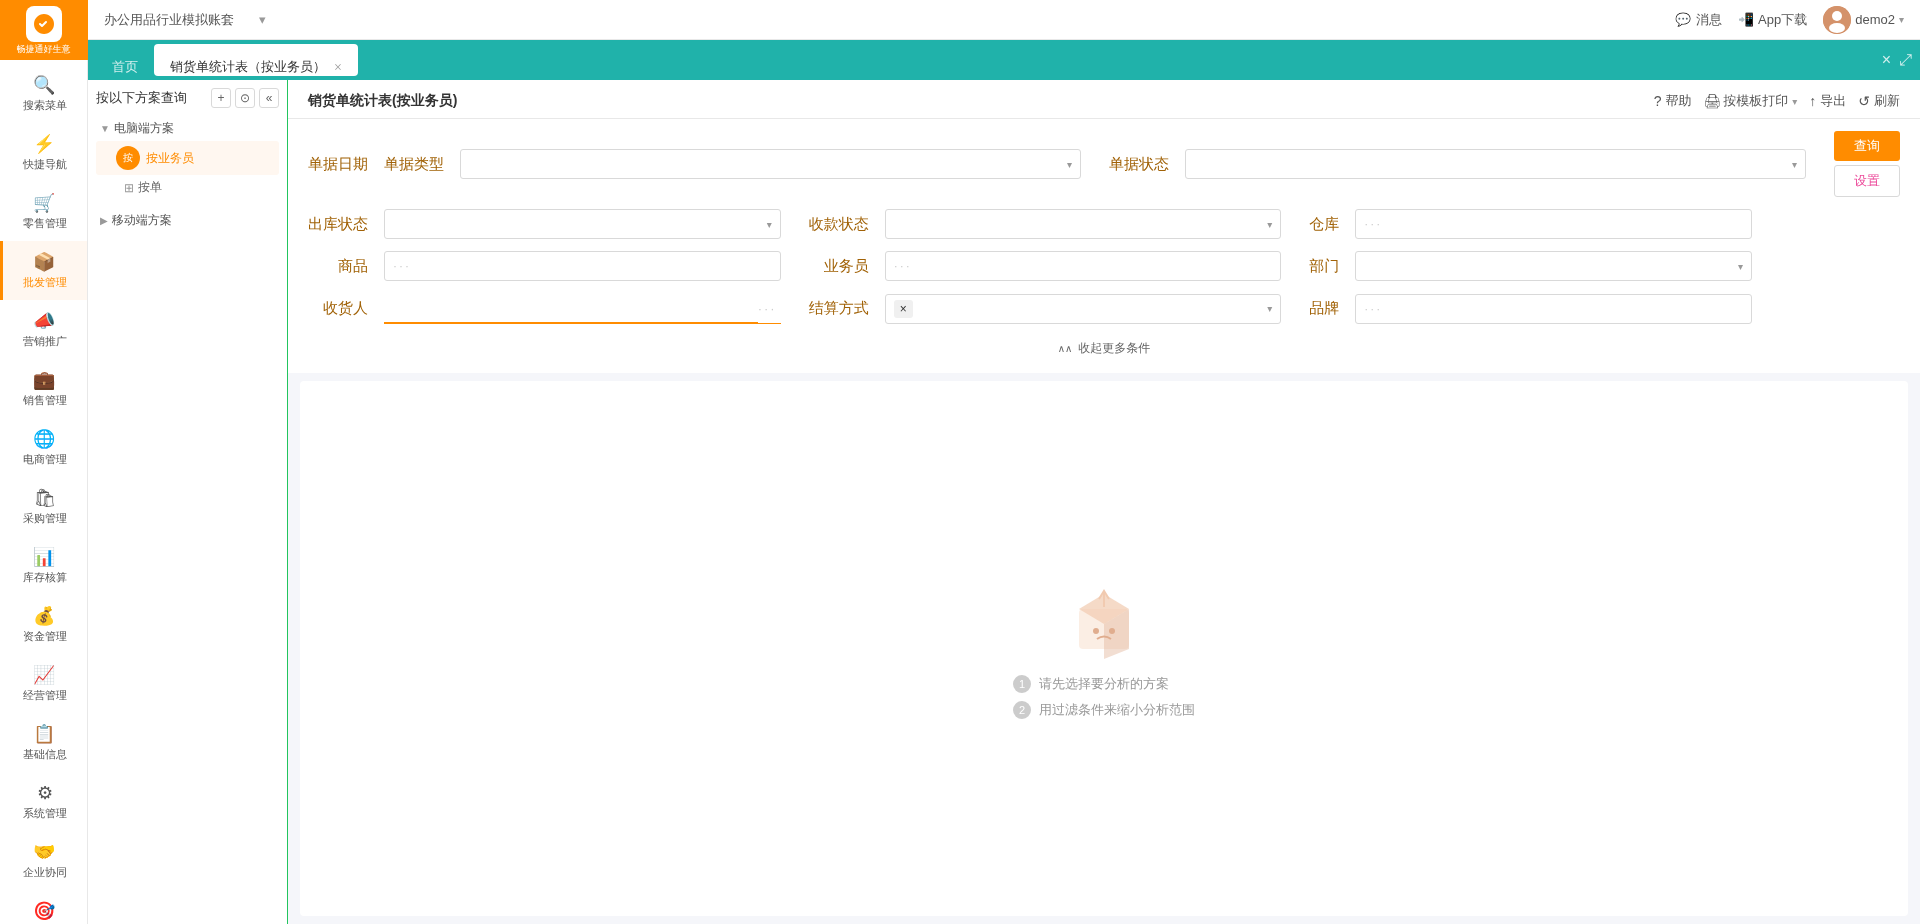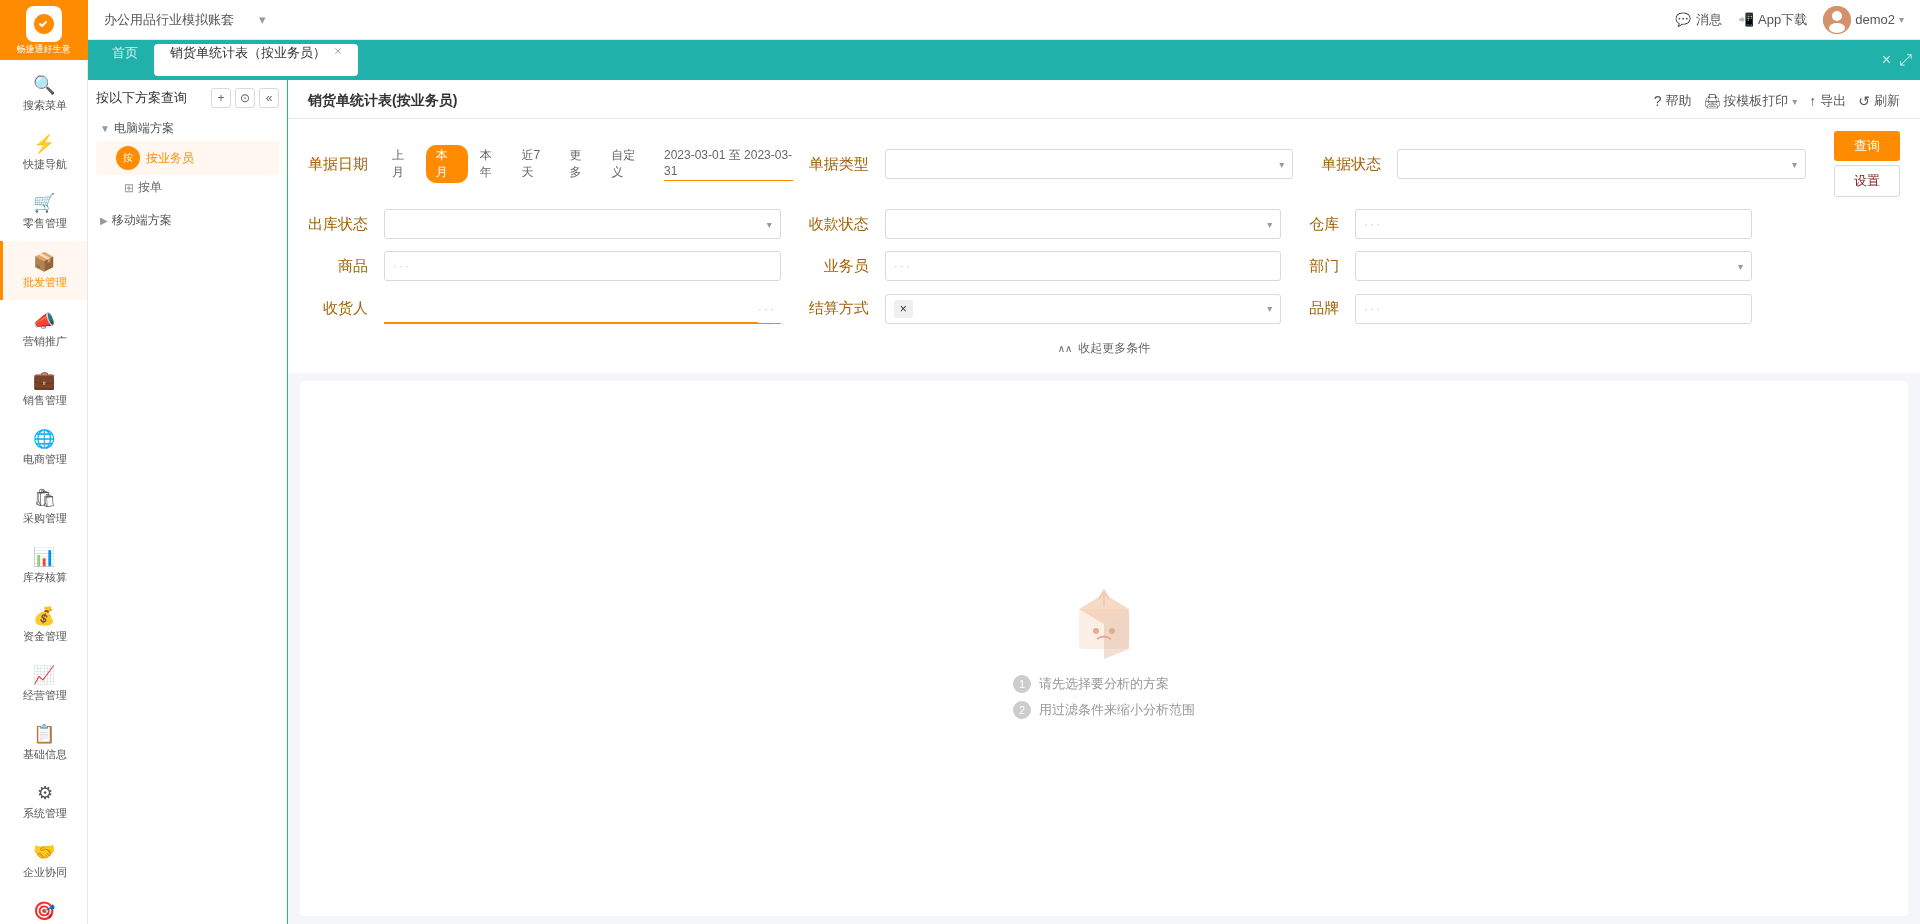--- a/index.html
+++ b/index.html
@@ -22,21 +22,21 @@
 
     
     .topbar { height: 40px; background: #fff; border-bottom: 1px solid #e8e8e8; display: flex; align-items: center; padding: 0 16px; justify-content: space-between; flex-shrink: 0; }
     .topbar-left { display: flex; align-items: center; gap: 25px; font-size: 13px; color: #555; }
     .topbar-right { display: flex; align-items: center; gap: 16px; font-size: 13px; color: #555; }
     .topbar-right-item { display: flex; align-items: center; gap: 4px; cursor: pointer; }
     .avatar { width: 28px; height: 28px; border-radius: 50%; background: #d4926a; display: flex; align-items: center; justify-content: center; color: #fff; font-size: 11px; overflow: hidden; }
 
     
     .tabbar { height: 40px; background: #20b2aa; display: flex; align-items: center; padding: 0 8px; flex-shrink: 0; }
-    .tab { height: 32px; padding: 0 16px; display: flex; align-items: flex-start; gap: 8px; border-radius: 4px 4px 0 0; cursor: pointer; font-size: 13px; color: rgba(255,255,255,0.8); font-family: Liberation Serif, serif; }
+    .tab { height: 32px; padding: 0 16px; display: flex; align-items: flex-end; gap: 8px; border-radius: 4px 4px 0 0; cursor: pointer; font-size: 13px; color: rgba(255,255,255,0.8); font-family: Liberation Serif, serif; }
     .tab.active { background: #fff; color: #333; border-radius: 4px; }
     .tab-close { font-size: 14px; color: #999; cursor: pointer; }
     .tabbar-actions { margin-left: auto; display: flex; align-items: center; gap: 8px; }
     .tabbar-btn { color: rgba(255,255,255,0.8); font-size: 16px; cursor: pointer; }
 
     
     .content { flex: 1; display: flex; overflow: hidden; }
 
     
     .left-panel { width: 200px; background: #fff; border-right: 1px solid #22c55e; flex-shrink: 0; padding: 8px; overflow-y: auto; }
@@ -72,21 +72,21 @@
     .date-tab.active { background: #ff8c00; color: #fff; border-radius: 10px; padding: 2px 10px; }
     .date-range { font-size: 12px; color: #666; margin-left: 8px; border-bottom: 1px solid #ff8c00; padding-bottom: 2px; }
     .filter-select { height: 30px; border: 1px solid #d9d9d9; border-radius: 3px; padding: 0 8px; font-size: 12px; color: #333; background: #fff; display: flex; align-items: center; justify-content: space-between; cursor: pointer; min-width: 200px; }
     .filter-select-full { min-width: 100%; width: 100%; }
     .filter-select .select-arrow { color: #999; font-size: 10px; margin-left: 8px; }
     .filter-input { height: 30px; border: none; border-bottom: 1px solid #ff8c00; padding: 0 4px; font-size: 12px; color: #333; background: transparent; outline: none; flex: 1; }
     .filter-tag { background: #f0f0f0; border-radius: 3px; padding: 2px 6px; font-size: 12px; color: #333; display: flex; align-items: center; gap: 4px; }
     .collapse-btn { display: flex; align-items: center; justify-content: center; gap: 6px; color: #666; font-size: 12px; cursor: pointer; padding: 4px 0; }
     .collapse-icon { font-size: 10px; }
     .btn-query { background: #ff8c00; color: #fff; border: none; padding: 6px 20px; border-radius: 3px; font-size: 13px; cursor: pointer; }
-    .btn-settings { background: #fff; color: #7f1d1d; border: 1px solid #d9d9d9; padding: 6px 16px; border-radius: 3px; font-size: 13px; cursor: pointer; }
+    .btn-settings { background: #fff; color: #ec4899; border: 1px solid #d9d9d9; padding: 6px 16px; border-radius: 3px; font-size: 13px; cursor: pointer; }
 
     
     .data-area { flex: 1; background: #fff; margin: 8px 12px; border-radius: 4px; display: flex; align-items: center; justify-content: center; flex-direction: column; gap: 16px; }
     .empty-illustration { display: flex; flex-direction: column; align-items: center; gap: 16px; }
     .empty-icon { width: 80px; height: 80px; opacity: 0.6; }
     .empty-tips { display: flex; flex-direction: column; gap: 8px; }
     .empty-tip { display: flex; align-items: center; gap: 8px; font-size: 13px; color: #999; }
     .tip-num { width: 18px; height: 18px; border-radius: 50%; background: #ccc; color: #fff; font-size: 11px; display: flex; align-items: center; justify-content: center; flex-shrink: 0; }
     .print-dropdown { display: flex; align-items: center; gap: 2px; }
   </style>
@@ -278,31 +278,20 @@
           </div>
         </div>
       </div>
 
       <div class="filter-area">
         <div style="display:flex; align-items:flex-start; gap:0;">
           <div style="flex:1;">
 
             <div class="filter-row">
               <span class="filter-label">单据日期</span>
-              <div class="filter-control">
-                <div class="date-tabs">
-                  <span class="date-tab">上月</span>
-                  <span class="date-tab active">本月</span>
-                  <span class="date-tab">本年</span>
-                  <span class="date-tab">近7天</span>
-                  <span class="date-tab">更多</span>
-                  <span class="date-tab">自定义</span>
-                  <span class="date-range">2023-03-01 至 2023-03-31</span>
-                </div>
-              </div>
               <span class="filter-label" style="min-width:60px;">单据类型</span>
               <div style="flex:1; position:relative;">
                 <div class="filter-select filter-select-full">
                   <span></span>
                   <span class="select-arrow">▾</span>
                 </div>
               </div>
               <span class="filter-label" style="min-width:60px; margin-left:12px;">单据状态</span>
               <div style="flex:1; position:relative;">
                 <div class="filter-select filter-select-full">

